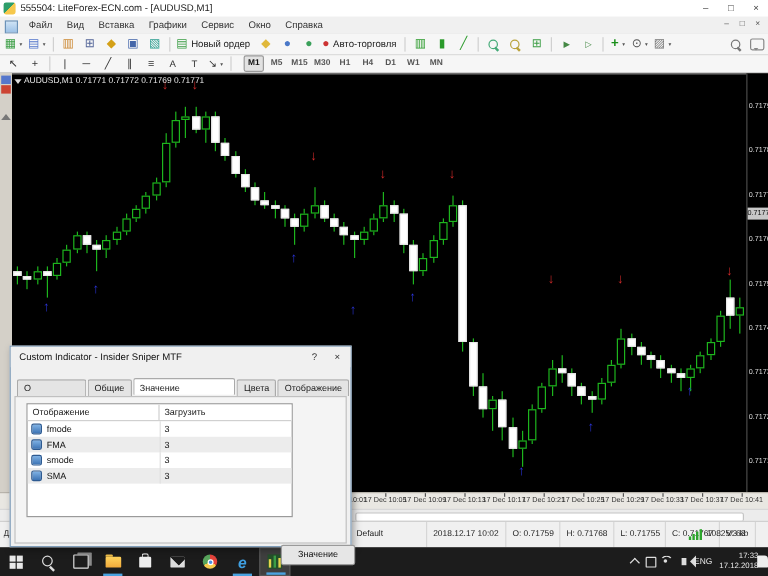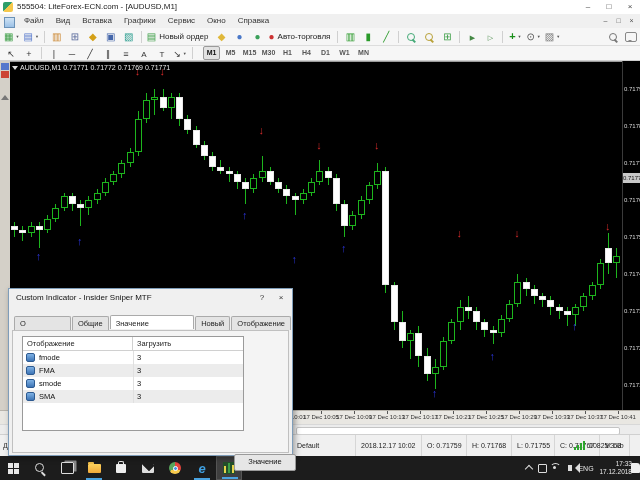--- a/index.html
+++ b/index.html
@@ -585,21 +585,21 @@
   <div id="dialog">
     <div id="dlg-title">
       <div id="dlg-title-text">Custom Indicator - Insider Sniper MTF</div>
       <div class="dlg-btn" id="dlg-help">?</div>
       <div class="dlg-btn" id="dlg-close">×</div>
     </div>
     <div id="dlg-tabs">
         <div class="tab">О программе</div>
         <div class="tab">Общие</div>
         <div class="tab active">Значение параметры</div>
-        <div class="tab">Новый</div>
+        <div class="tab">Цвета</div>
         <div class="tab">Отображение</div>
       </div>
     <div id="dlg-panel">
       <div id="dlg-table">
         <div id="tbl-head">
           <div class="th" id="th0">Отображение</div>
           <div class="th" id="th1">Загрузить</div>
         </div>
         <div id="tbl-rows">
             <div class="tr">

